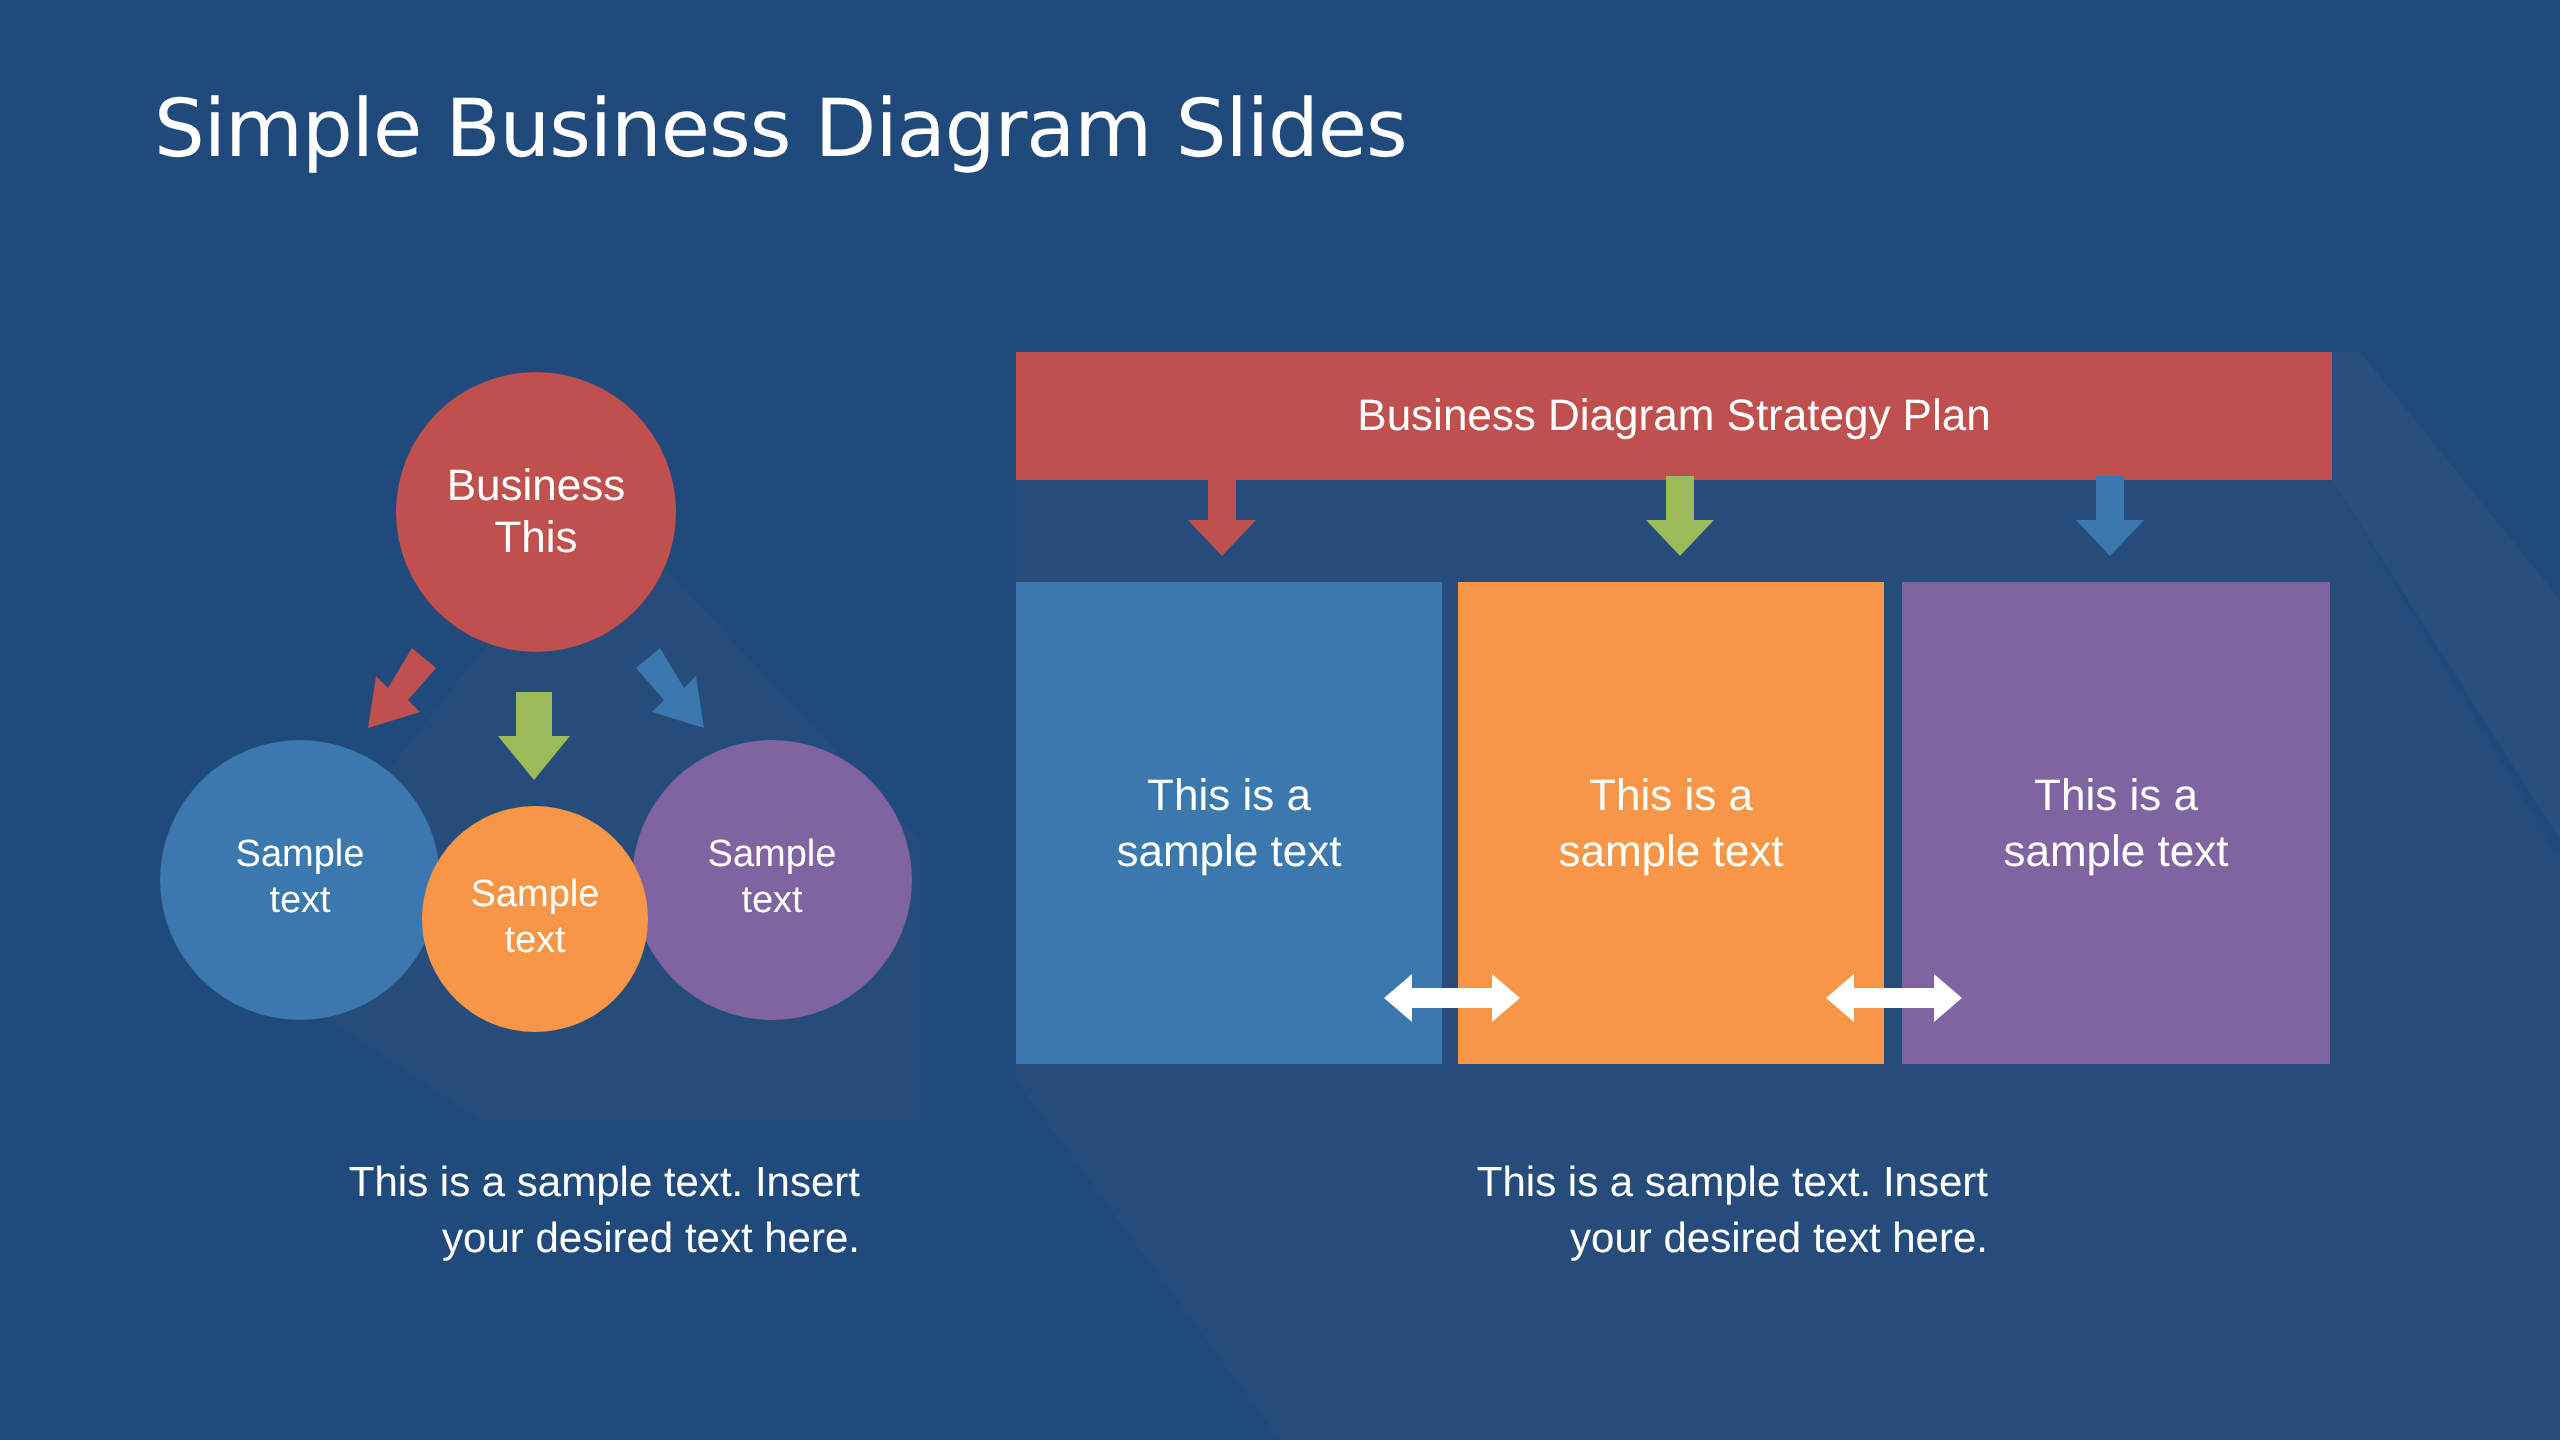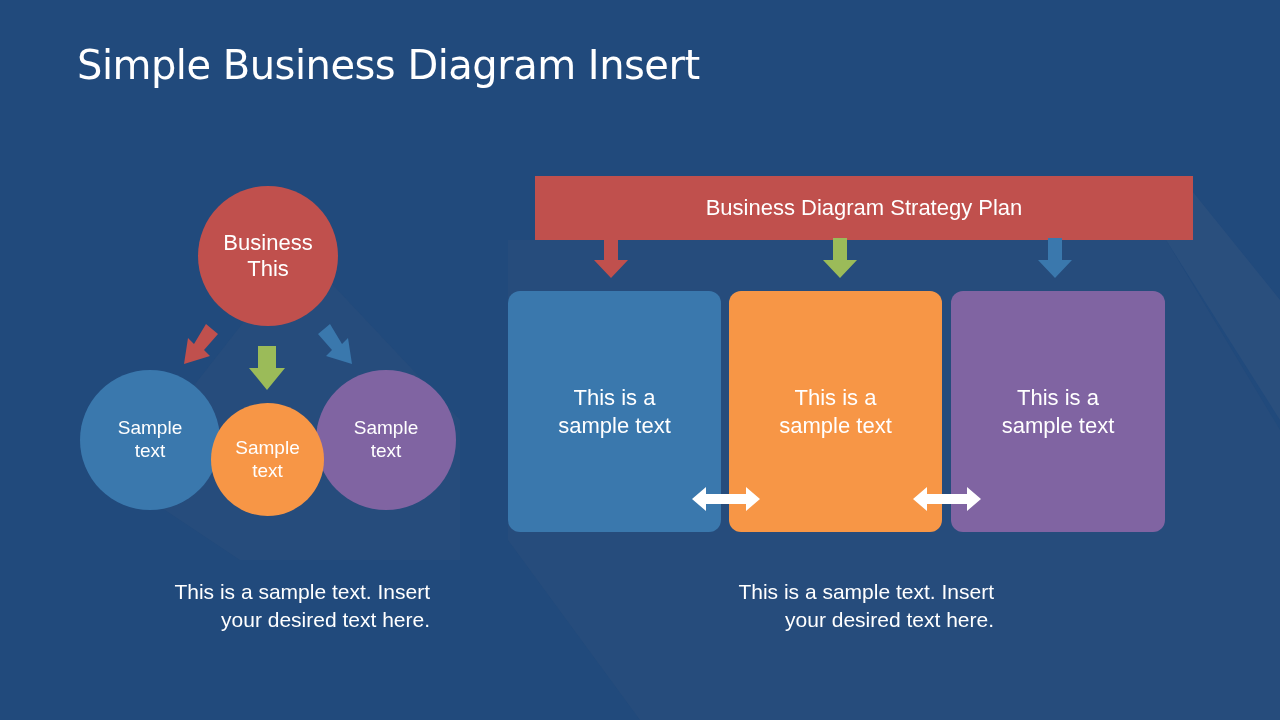--- a/index.html
+++ b/index.html
@@ -1,32 +1,32 @@
 <!DOCTYPE html>
 <html><head>
 <meta charset="utf-8">
 <style>
   html, body { margin:0; padding:0; }
   body { width:1280px; height:720px; overflow:hidden; background:#214a7c; position:relative; font-family:"Liberation Sans", sans-serif; color:#fff; }
   .title { position:absolute; left:77px; top:42px; font-size:40px; font-family:"DejaVu Sans", sans-serif; font-weight:normal; letter-spacing:-0.5px; color:#fff; }
   .circle { position:absolute; border-radius:50%; display:flex; align-items:center; justify-content:center; text-align:right; line-height:1.2; }
-  .box { position:absolute; display:flex; align-items:center; justify-content:center; text-align:center; font-size:22px; line-height:28px; box-sizing:border-box;border-radius:12px; }
+  .box { position:absolute; display:flex; align-items:center; justify-content:center; text-align:center; font-size:22px; line-height:28px; box-sizing:border-box; }
   .caption { position:absolute; text-align:right; font-size:21px; line-height:28px; }
   svg { position:absolute; overflow:visible; }
 </style>
 </head>
 <body>
 
 <svg width="1280" height="720" style="left:0;top:0;">
   <polygon points="1166,176 1166,240 1280,420 1280,300 1180,176" fill="rgba(60,90,130,0.35)"></polygon>
   <polygon points="508,240 1166,240 1280,430 1280,720 640,720 508,540" fill="rgba(55,85,125,0.25)"></polygon>
   <polygon points="300,250 460,420 460,560 240,560 120,480" fill="rgba(55,85,125,0.25)"></polygon>
 </svg>
 
-<div class="title">Simple Business Diagram Insert</div>
+<div class="title">Simple Business Diagram Slides</div>
 
 <div>
   <div class="circle" style="left:198px;top:186px;width:140px;height:140px;background:#c0504d;font-size:22px;flex-direction:column;">
     <span>Business</span>
     <span>This</span>
   </div>
 
   <svg width="40" height="44" style="left:180px;top:322px;">
     <polygon points="26,2 38,12 24,28 30,34 4,42 8,16 14,22" fill="#c0504d"></polygon>
   </svg>
@@ -50,21 +50,21 @@
     <span>text</span>
   </div>
 
   <div class="caption" style="left:90px;top:578px;width:340px;">
     <div>This is a sample text. Insert</div>
     <div>your desired text here.</div>
   </div>
 </div>
 
 <div>
-  <div style="position:absolute;left:508px;top:176px;width:658px;height:64px;background:#c0504d;display:flex;align-items:center;justify-content:center;font-size:22px;margin-left:27px;">
+  <div style="position:absolute;left:508px;top:176px;width:658px;height:64px;background:#c0504d;display:flex;align-items:center;justify-content:center;font-size:22px;">
     <span>Business Diagram Strategy Plan</span>
   </div>
 
   <svg width="36" height="40" style="left:594px;top:238px;">
     <polygon points="10,0 24,0 24,22 34,22 17,40 0,22 10,22" fill="#c0504d"></polygon>
   </svg>
   <svg width="36" height="40" style="left:823px;top:238px;">
     <polygon points="10,0 24,0 24,22 34,22 17,40 0,22 10,22" fill="#9bbb59"></polygon>
   </svg>
   <svg width="36" height="40" style="left:1038px;top:238px;">

